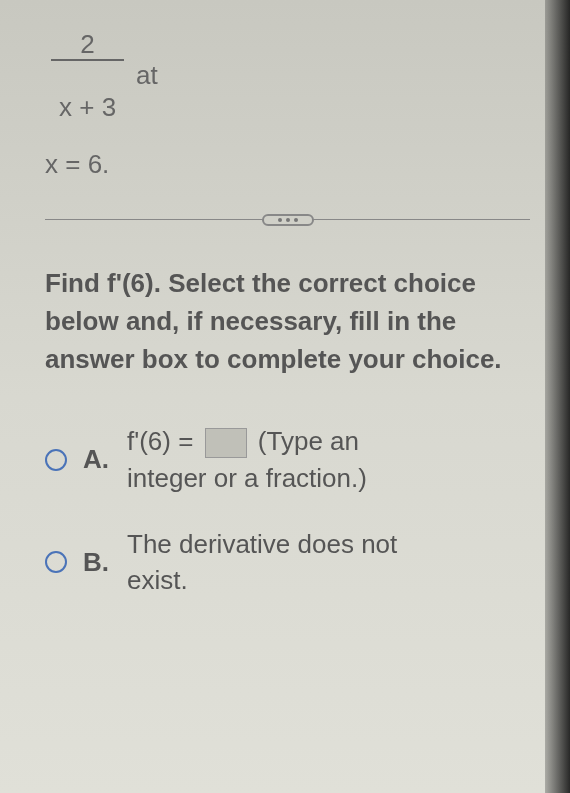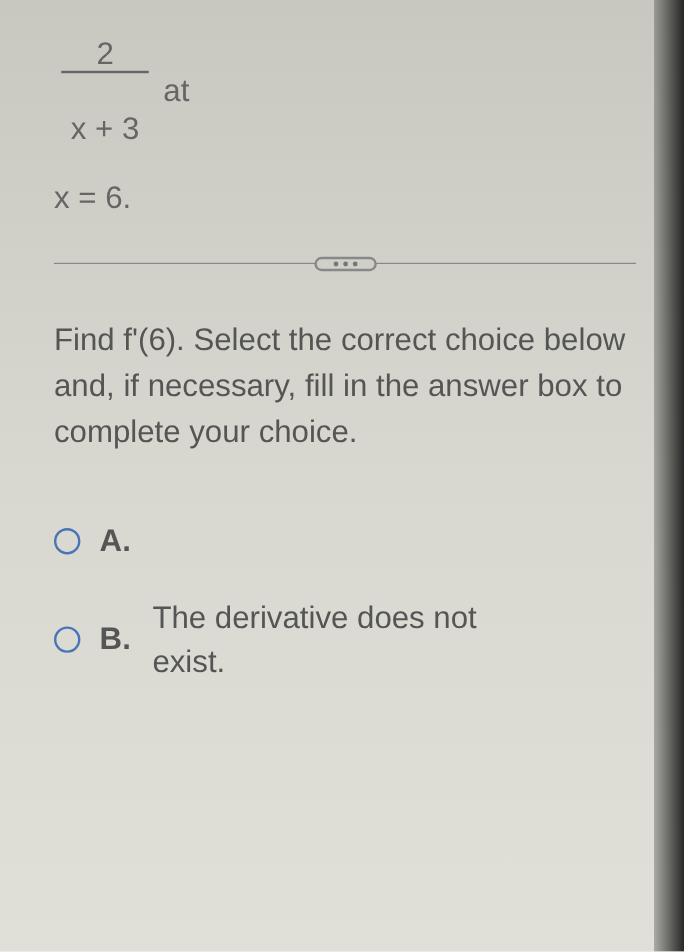--- a/index.html
+++ b/index.html
@@ -85,22 +85,22 @@
       width: 4px;
       height: 4px;
       background: #777;
       border-radius: 50%;
     }
     .instructions {
       font-size: 26px;
       line-height: 1.45;
       color: #555;
       margin-top: 45px;
-      margin-bottom: 57px;
-      font-weight: 400;
+      margin-bottom: 45px;
+      font-weight: 700;
     }
     .choices {
       font-size: 26px;
       color: #555;
     }
     .choice {
       display: flex;
       align-items: center;
       gap: 16px;
       margin-bottom: 30px;
@@ -155,20 +155,28 @@
   </div>
 </div>
 
 <div class="instructions">Find f'(6). Select the correct choice below and, if necessary, fill in the answer box to complete your choice.</div>
 
 <div class="choices">
 
   <div class="choice">
     <div class="radio"></div>
     <div class="choice-letter">A.</div>
+    <div class="choice-text">
+      <div>
+        <span>f'(6) =</span>
+        <span class="answer-box"></span>
+        <span>(Type an</span>
+      </div>
+      <div>integer or a fraction.)</div>
+    </div>
   </div>
 
   <div class="choice">
     <div class="radio"></div>
     <div class="choice-letter">B.</div>
     <div class="choice-text">
       <div>The derivative does not</div>
       <div>exist.</div>
     </div>
   </div>

